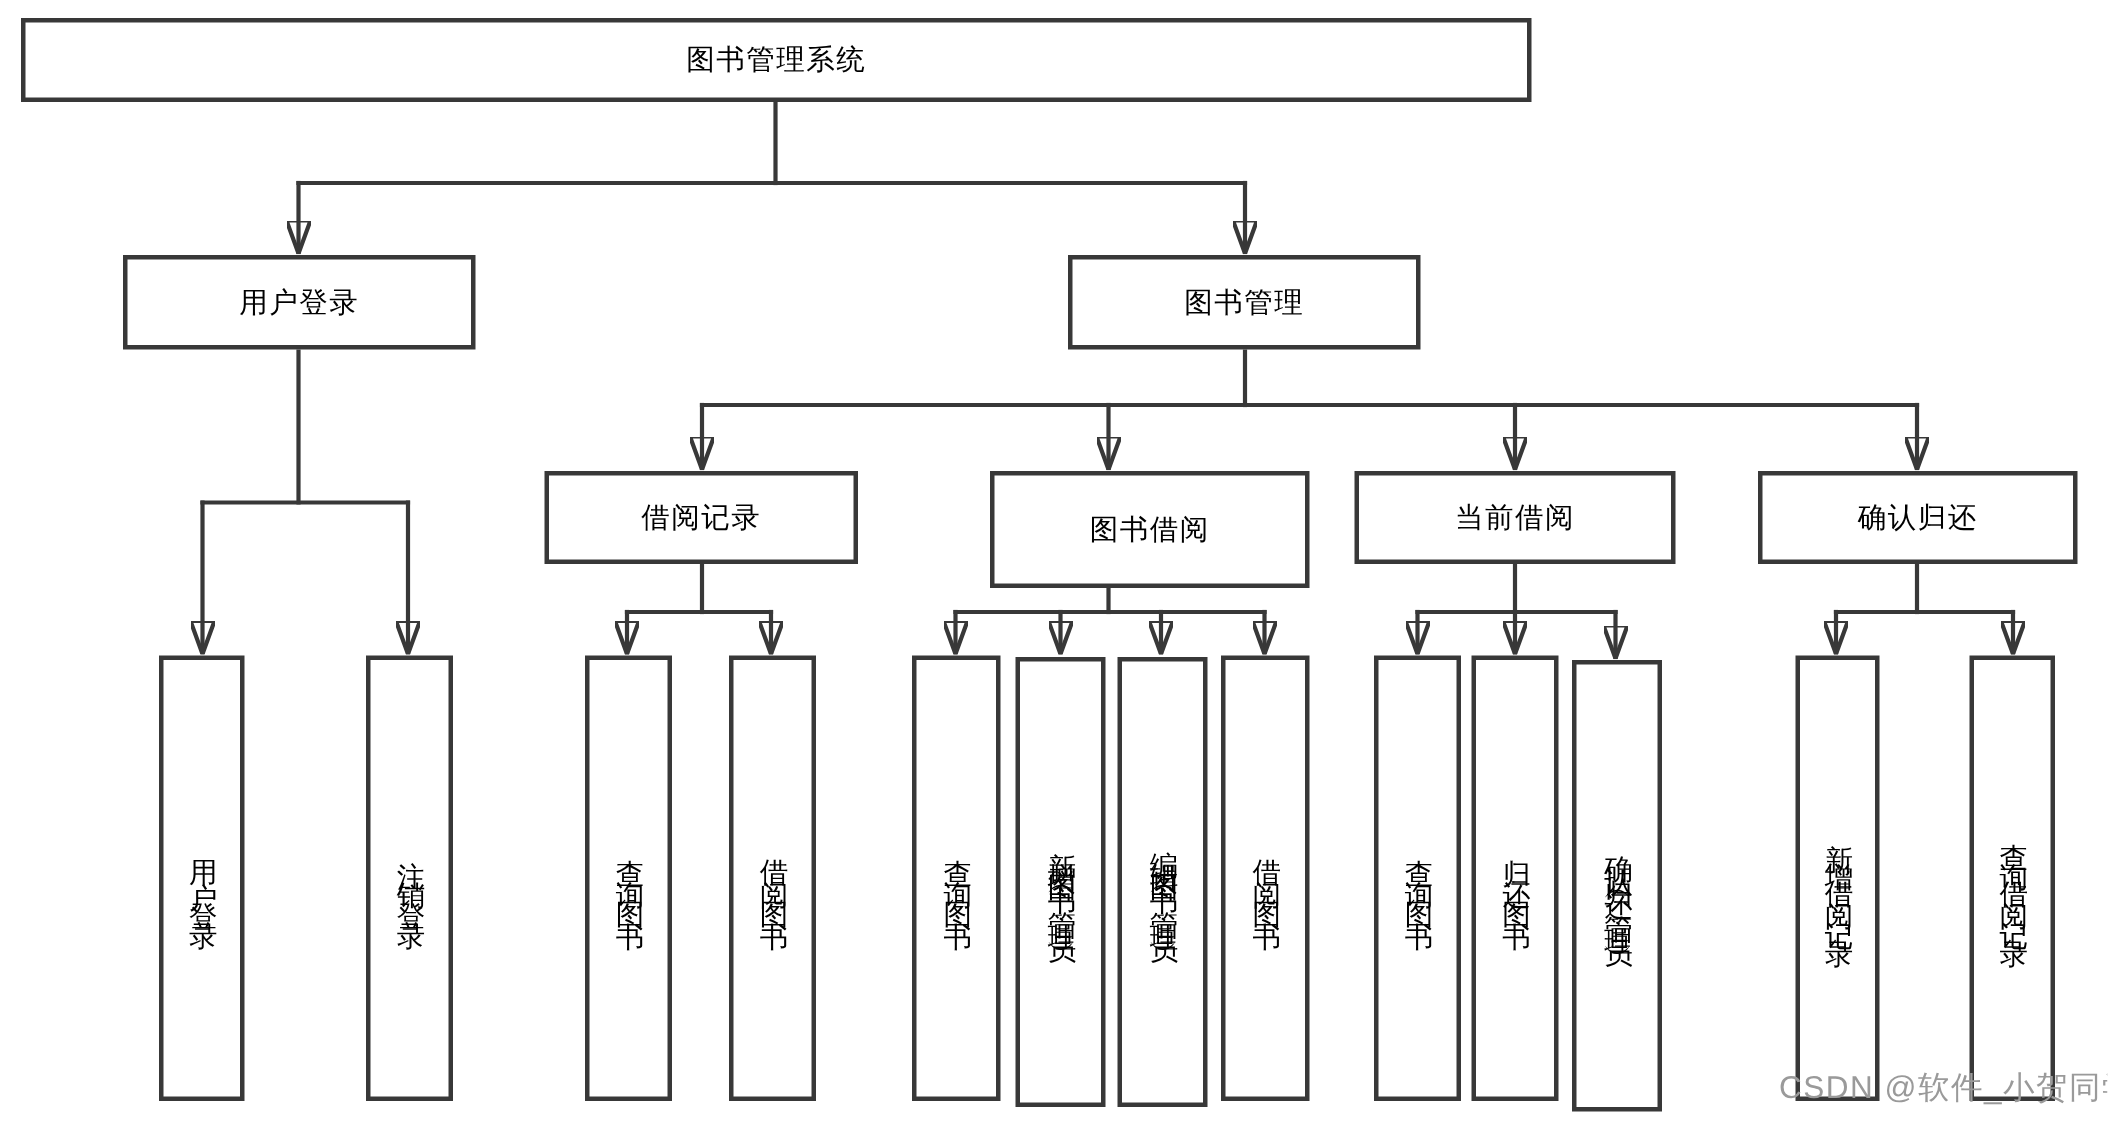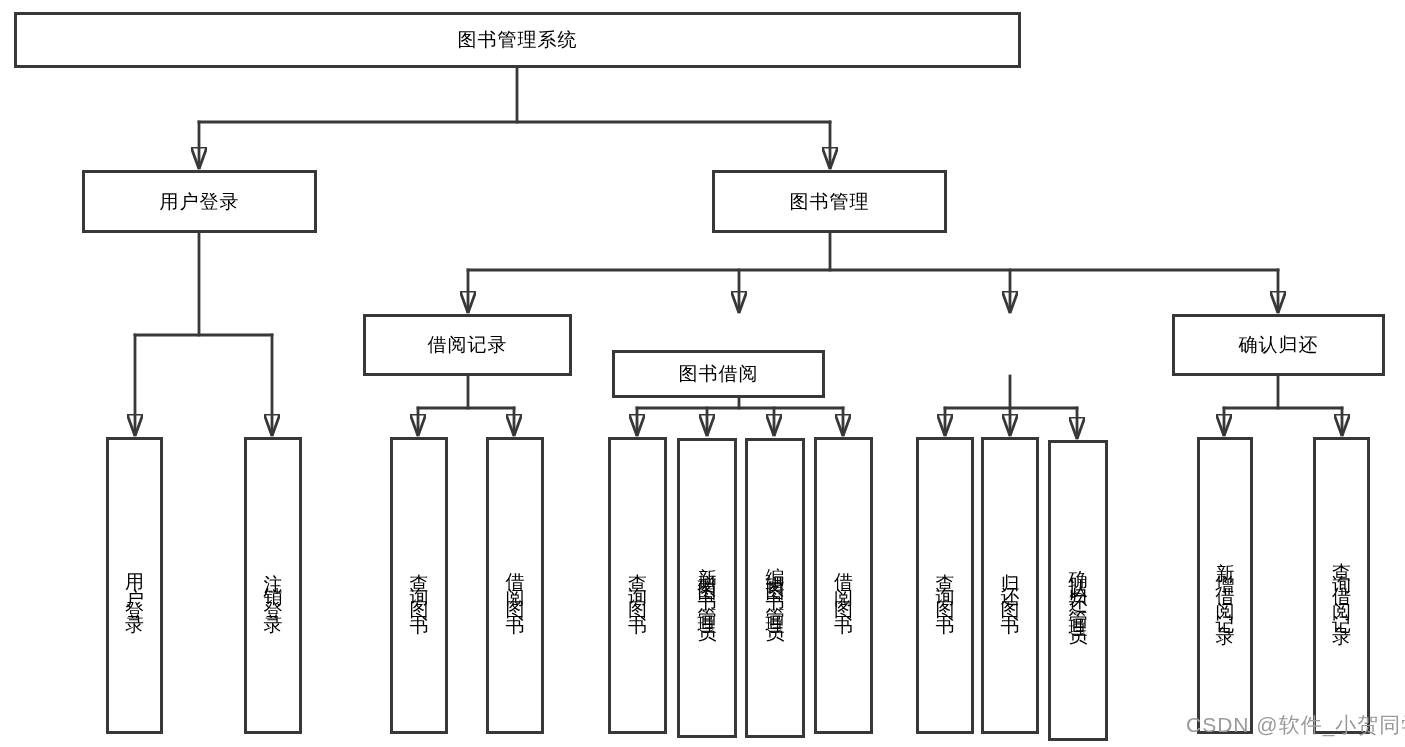--- a/index.html
+++ b/index.html
@@ -109,21 +109,22 @@
     <path d="M1224,408 V435" marker-end="url(#arrow)"></path>
     <path d="M1342,408 V435" marker-end="url(#arrow)"></path>
   </svg>
 
   <div class="box hbox" style="left:14px; top:12px; width:1007px; height:56px;">图书管理系统</div>
 
   <div class="box hbox" style="left:82px; top:170px; width:235px; height:63px;">用户登录</div>
   <div class="box hbox" style="left:712px; top:170px; width:235px; height:63px;">图书管理</div>
 
   <div class="box hbox" style="left:363px; top:314px; width:209px; height:62px;">借阅记录</div>
-  <div class="box hbox" style="left:612px; top:314px; width:213px; height:48px;margin-top:36px;">图书借阅</div>
+  <div class="box hbox" style="left:660px; top:314px; width:213px; height:78px;">图书借阅</div>
+  <div class="box hbox" style="left:903px; top:314px; width:214px; height:62px;">当前借阅</div>
   <div class="box hbox" style="left:1172px; top:314px; width:213px; height:62px;">确认归还</div>
 
   <div class="box vbox" style="left:106px; top:437px; width:57px; height:297px;">用户登录</div>
   <div class="box vbox" style="left:244px; top:437px; width:58px; height:297px;">注销登录</div>
 
   <div class="box vbox" style="left:390px; top:437px; width:58px; height:297px;">查询图书</div>
   <div class="box vbox" style="left:486px; top:437px; width:58px; height:297px;">借阅图书</div>
 
   <div class="box vbox" style="left:608px; top:437px; width:59px; height:297px;">查询图书</div>
   <div class="box vbox sp-sm" style="left:677px; top:438px; width:60px; height:300px;">新增图书（管理员）</div>

